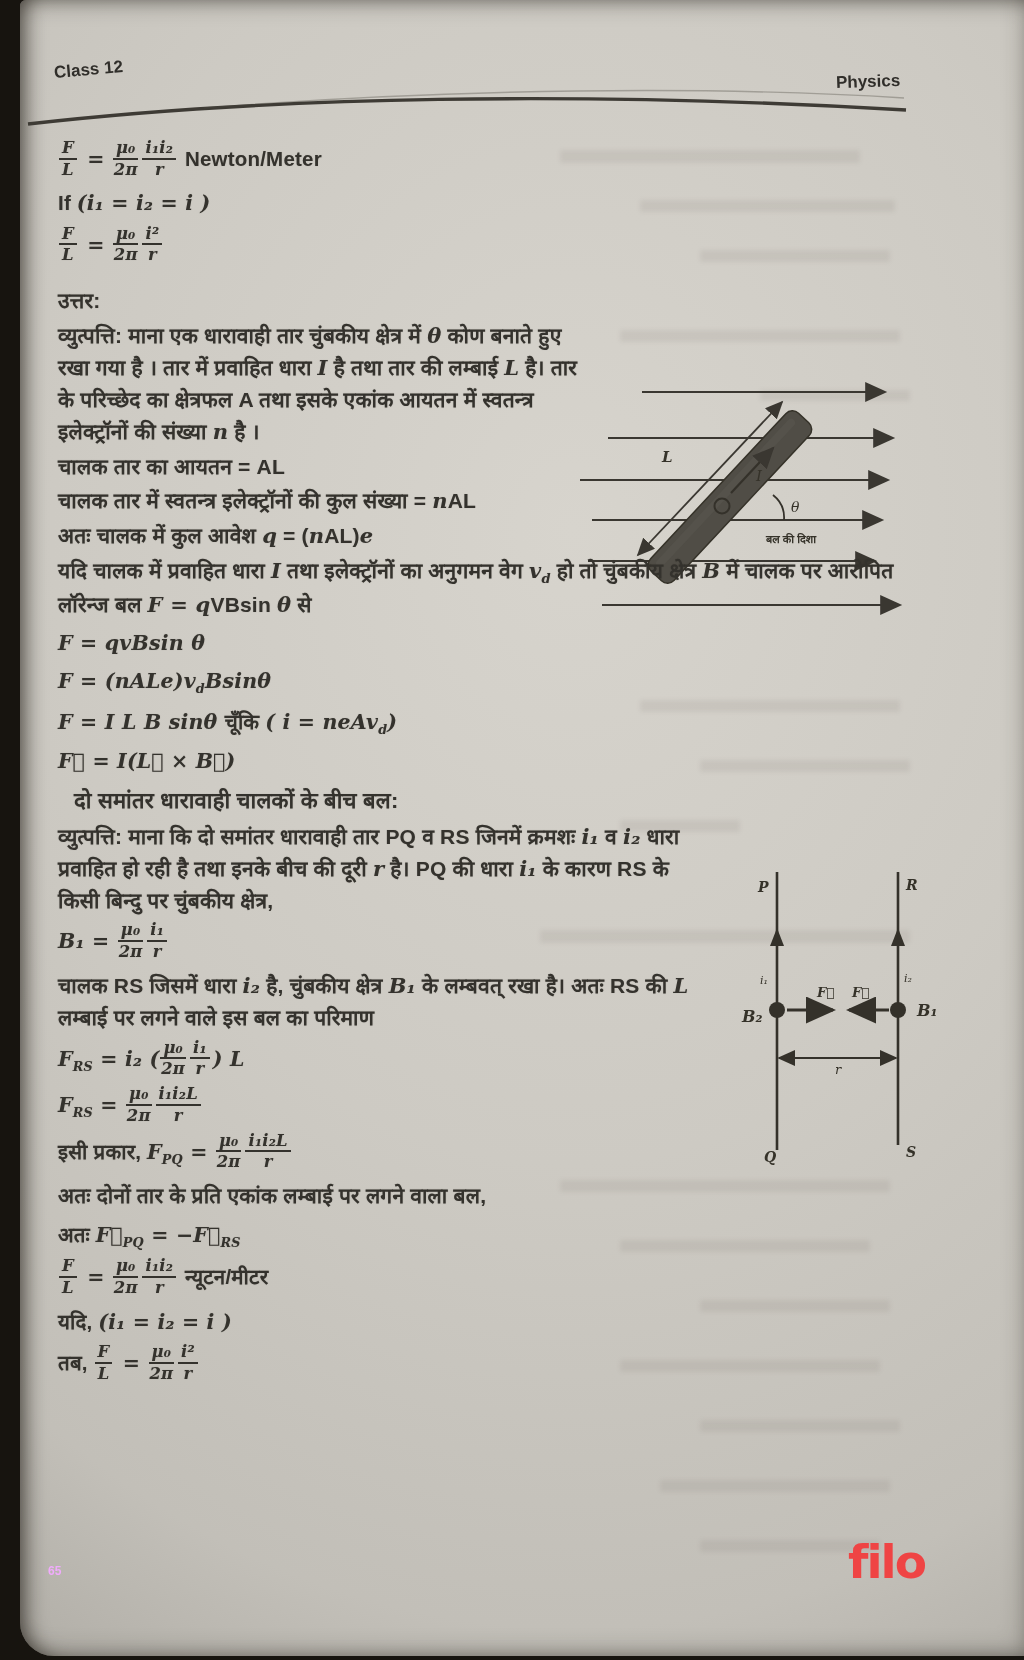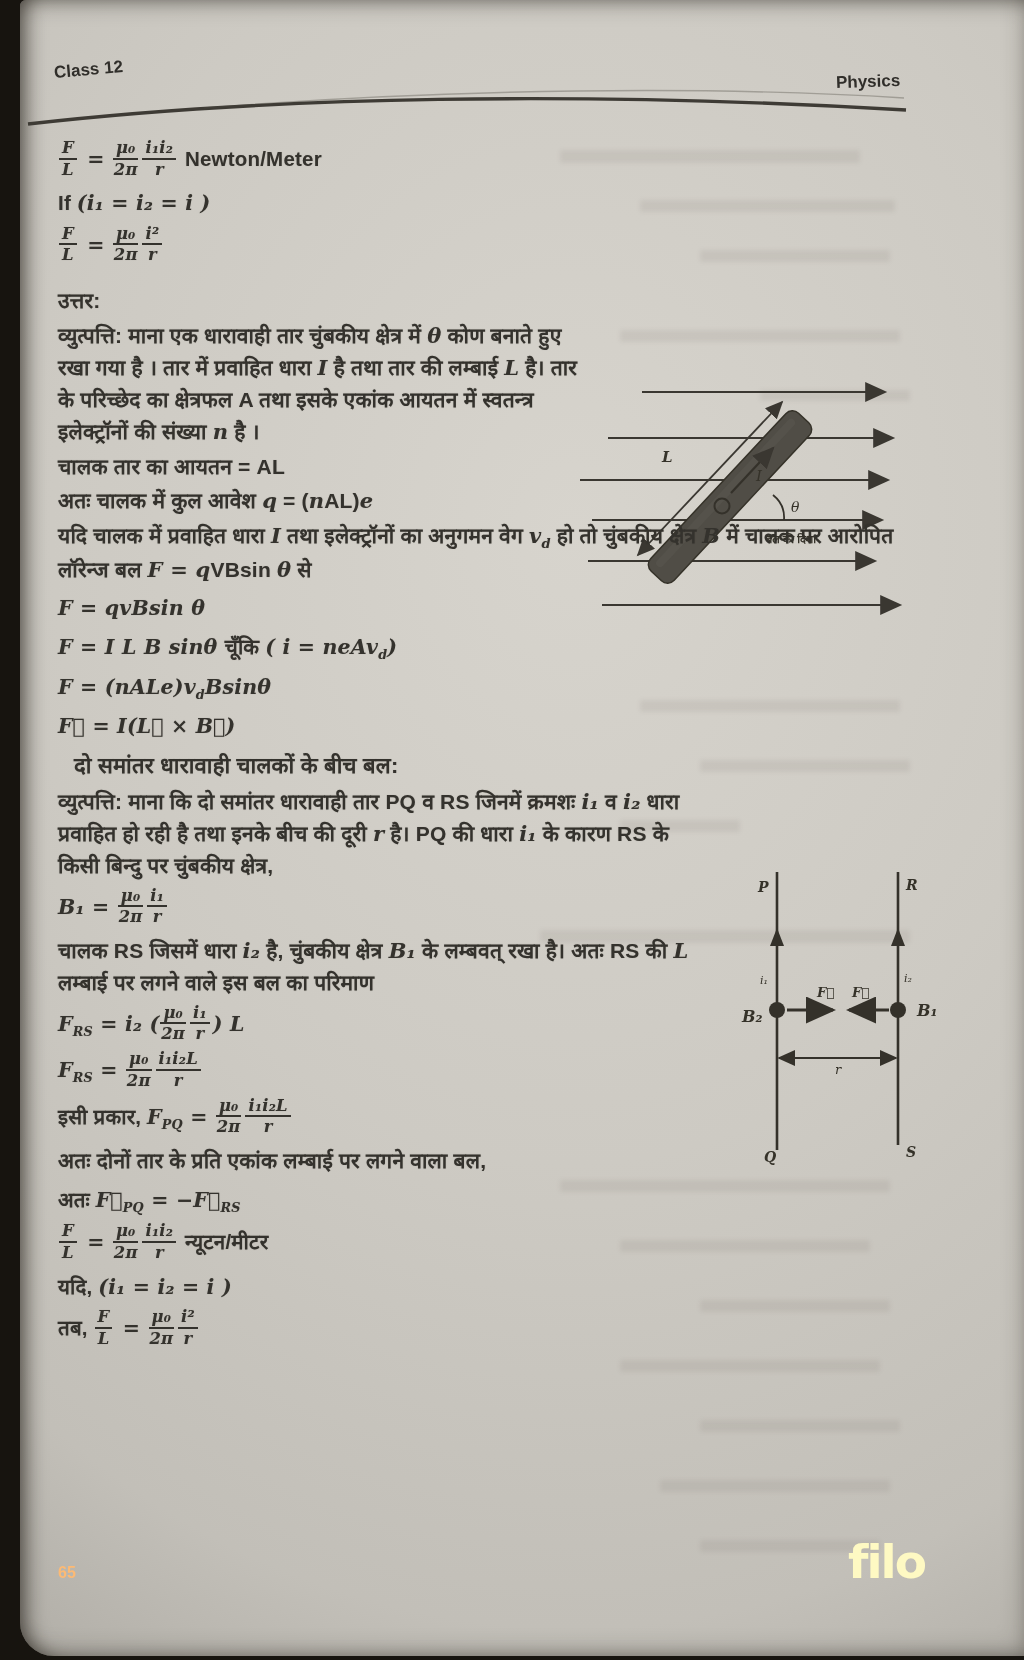--- a/index.html
+++ b/index.html
@@ -33,22 +33,22 @@
         font-size:.8em;margin:0 3px 0 1px;transform:translateY(-2px);}
   .frac .fn{display:block;border-bottom:2px solid #34322d;padding:0 3px 1px;}
   .frac .fd{display:block;padding-top:1px;}
   sub{font-size:.62em;font-style:italic;}
   .heading{font-size:22px;font-weight:800;margin-top:6px;margin-left:16px;}
   .q{margin-top:12px;margin-bottom:6px;}
   .ansr{margin-top:19px;}
   .w530{max-width:536px;}
   .w645{max-width:652px;}
   .dgm{position:absolute;z-index:2;pointer-events:none;}
-  .pageno{position:absolute;left:58px;top:1564px;font-size:16px;font-weight:600;color:#fdba74;z-index:3;}
-  .logo{position:absolute;left:848px;top:1534px;font-size:47px;font-weight:800;color:#fef9c3;
+  .pageno{position:absolute;left:48px;top:1564px;font-size:12px;font-weight:600;color:#f0abfc;z-index:3;}
+  .logo{position:absolute;left:848px;top:1534px;font-size:47px;font-weight:800;color:#ef4444;
         font-family:"DejaVu Sans", sans-serif;letter-spacing:-2px;z-index:3;}
   .ghost{position:absolute;background:rgba(104,100,90,.10);filter:blur(2px);border-radius:3px;z-index:1;}
   svg text{font-family:"DejaVu Serif", serif;fill:#353229;}
   svg .dj{font-family:"Liberation Sans", sans-serif;}
 </style>
 </head>
 <body>
 
 <div class="page"></div>
 
@@ -60,25 +60,26 @@
   <path d="M180,22 C430,2 690,0 880,12" stroke="#4a473f" stroke-width="1.4" fill="none" opacity=".35"></path>
 </svg>
 
 <div id="doc">
     <div class="line math"><span class="frac"><span class="fn">F</span><span class="fd">L</span></span><span class="m"> = </span><span class="frac"><span class="fn">μ₀</span><span class="fd">2π</span></span><span class="frac"><span class="fn">i₁i₂</span><span class="fd">r</span></span><span class="u"> Newton/Meter</span></div>
     <div class="line math"><span class="u">If </span><span class="m">(i₁ = i₂ = i )</span></div>
     <div class="line math"><span class="frac"><span class="fn">F</span><span class="fd">L</span></span><span class="m"> = </span><span class="frac"><span class="fn">μ₀</span><span class="fd">2π</span></span><span class="frac"><span class="fn">i²</span><span class="fd">r</span></span></div>
     <div class="line ansr"><span class="h hb">उत्तर:</span></div>
     <div class="line w530"><span class="h hb">व्युत्पत्ति:</span><span class="h"> माना एक धारावाही तार चुंबकीय क्षेत्र में </span><span class="m">θ</span><span class="h"> कोण बनाते हुए रखा गया है । तार में प्रवाहित धारा </span><span class="m">I</span><span class="h"> है तथा तार की लम्बाई </span><span class="m">L</span><span class="h"> है। तार के परिच्छेद का क्षेत्रफल A तथा इसके एकांक आयतन में स्वतन्त्र इलेक्ट्रॉनों की संख्या </span><span class="m">n</span><span class="h"> है ।</span></div>
     <div class="line "><span class="h">चालक तार का आयतन = AL</span></div>
+    <div class="line "><span class="h">चालक तार में स्वतन्त्र इलेक्ट्रॉनों की कुल संख्या = </span><span class="m">n</span><span class="u">AL</span></div>
     <div class="line "><span class="h">अतः चालक में कुल आवेश </span><span class="m">q</span><span class="h"> = (</span><span class="m">n</span><span class="h">AL)</span><span class="m">e</span></div>
     <div class="line "><span class="h">यदि चालक में प्रवाहित धारा </span><span class="m">I</span><span class="h"> तथा इलेक्ट्रॉनों का अनुगमन वेग </span><span class="m">v<sub>d</sub></span><span class="h"> हो तो चुंबकीय क्षेत्र </span><span class="m">B</span><span class="h"> में चालक पर आरोपित लॉरेन्ज बल </span><span class="m">F = q</span><span class="u">VBsin </span><span class="m">θ</span><span class="h"> से</span></div>
     <div class="line math"><span class="m">F = qvBsin θ</span></div>
+    <div class="line math"><span class="m">F = (nALe)</span><span class="m">v<sub>d</sub></span><span class="m">Bsinθ</span></div>
     <div class="line math"><span class="m">F = I L B sinθ </span><span class="h">चूँकि </span><span class="m">( i = neA</span><span class="m">v<sub>d</sub></span><span class="m">)</span></div>
-    <div class="line math"><span class="m">F = (nALe)</span><span class="m">v<sub>d</sub></span><span class="m">Bsinθ</span></div>
     <div class="line math"><span class="m">F⃗ = I(L⃗ × B⃗)</span></div>
     <div class="line heading"><span class="h hb">दो समांतर धारावाही चालकों के बीच बल:</span></div>
     <div class="line w645"><span class="h hb">व्युत्पत्ति:</span><span class="h"> माना कि दो समांतर धारावाही तार PQ व RS जिनमें क्रमशः </span><span class="m">i₁</span><span class="h"> व </span><span class="m">i₂</span><span class="h"> धारा प्रवाहित हो रही है तथा इनके बीच की दूरी </span><span class="m">r</span><span class="h"> है। PQ की धारा </span><span class="m">i₁</span><span class="h"> के कारण RS के किसी बिन्दु पर चुंबकीय क्षेत्र,</span></div>
     <div class="line math"><span class="m">B₁ = </span><span class="frac"><span class="fn">μ₀</span><span class="fd">2π</span></span><span class="frac"><span class="fn">i₁</span><span class="fd">r</span></span></div>
     <div class="line w645"><span class="h">चालक RS जिसमें धारा </span><span class="m">i₂</span><span class="h"> है, चुंबकीय क्षेत्र </span><span class="m">B₁</span><span class="h"> के लम्बवत् रखा है। अतः RS की </span><span class="m">L</span><span class="h"> लम्बाई पर लगने वाले इस बल का परिमाण</span></div>
     <div class="line math"><span class="m">F<sub>RS</sub></span><span class="m"> = i₂ (</span><span class="frac"><span class="fn">μ₀</span><span class="fd">2π</span></span><span class="frac"><span class="fn">i₁</span><span class="fd">r</span></span><span class="m">) L</span></div>
     <div class="line math"><span class="m">F<sub>RS</sub></span><span class="m"> = </span><span class="frac"><span class="fn">μ₀</span><span class="fd">2π</span></span><span class="frac"><span class="fn">i₁i₂L</span><span class="fd">r</span></span></div>
     <div class="line math"><span class="h">इसी प्रकार, </span><span class="m">F<sub>PQ</sub></span><span class="m"> = </span><span class="frac"><span class="fn">μ₀</span><span class="fd">2π</span></span><span class="frac"><span class="fn">i₁i₂L</span><span class="fd">r</span></span></div>
     <div class="line "><span class="h">अतः दोनों तार के प्रति एकांक लम्बाई पर लगने वाला बल,</span></div>
     <div class="line math"><span class="h">अतः </span><span class="m">F⃗<sub>PQ</sub></span><span class="m"> = −</span><span class="m">F⃗<sub>RS</sub></span></div>

